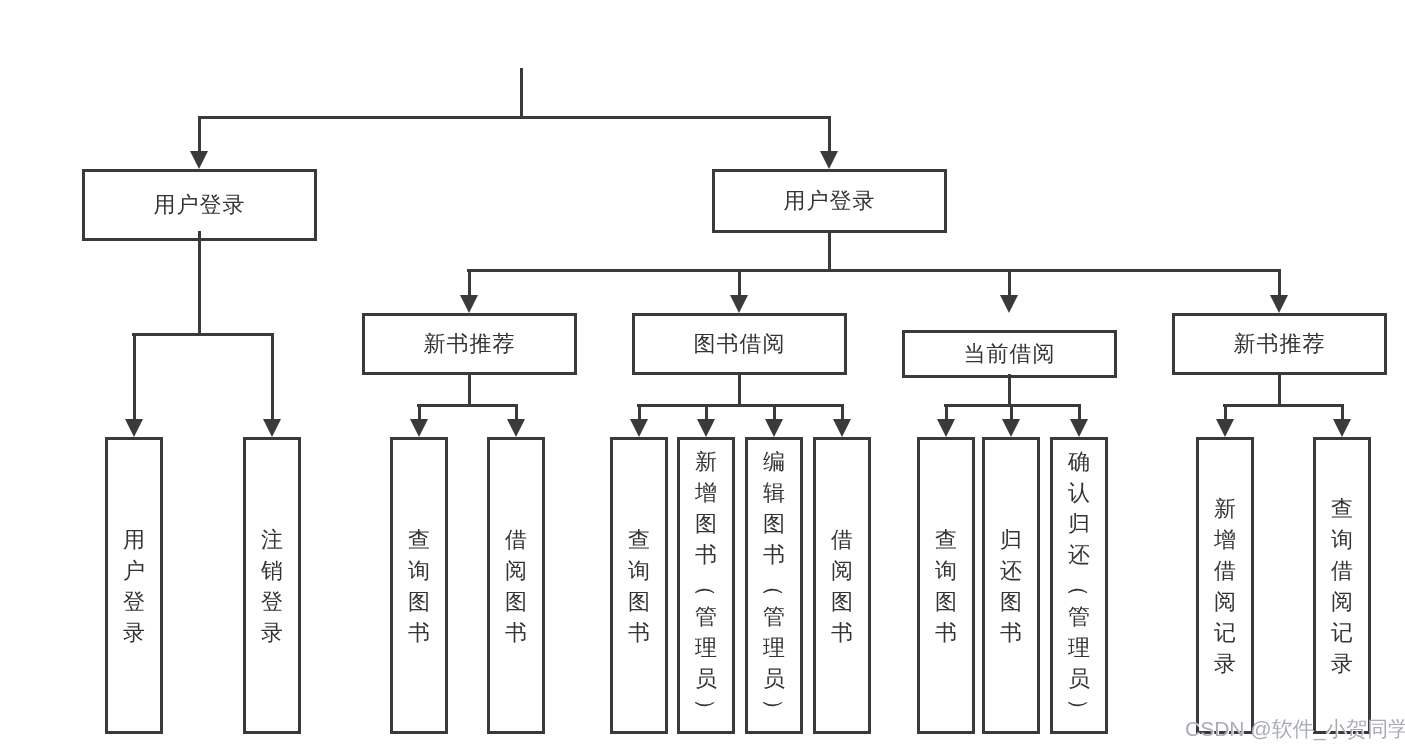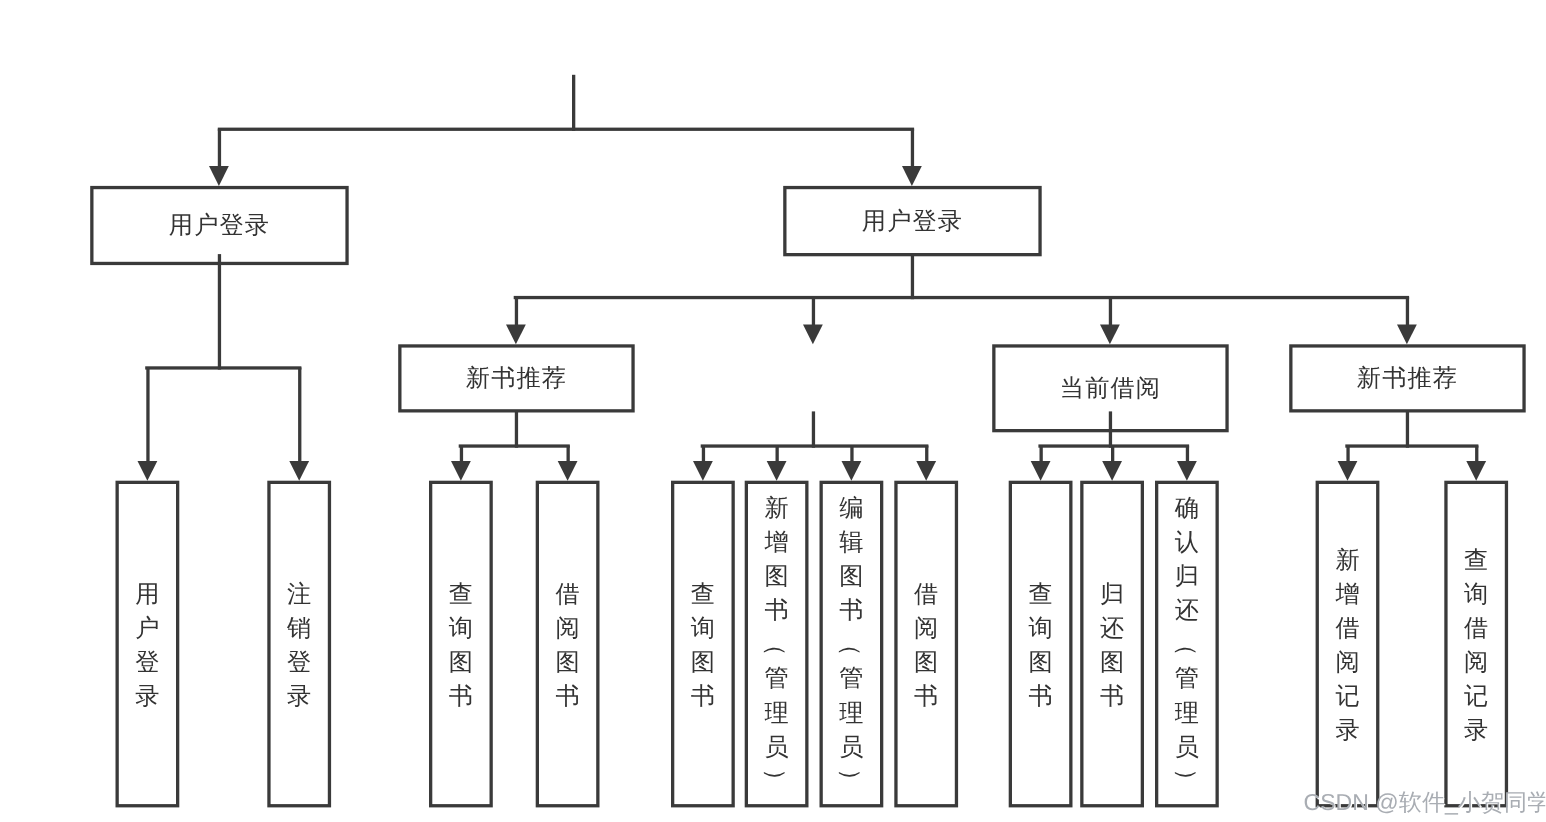--- a/index.html
+++ b/index.html
@@ -79,21 +79,24 @@
   <div class="box" style="left:82px;top:169px;width:235px;height:72px">
     <span class="hlabel">用户登录</span>
   </div>
   <div class="box" style="left:712px;top:169px;width:235px;height:64px">
     <span class="hlabel">用户登录</span>
   </div>
 
   <div class="box" style="left:362px;top:313px;width:215px;height:62px">
     <span class="hlabel">新书推荐</span>
   </div>
-  <div class="box" style="left:902px;top:313px;width:215px;height:80px">
+  <div class="box" style="left:632px;top:313px;width:215px;height:62px">
+    <span class="hlabel">图书借阅</span>
+  </div>
+  <div class="box" style="left:902px;top:330px;width:215px;height:48px">
     <span class="hlabel">当前借阅</span>
   </div>
   <div class="box" style="left:1172px;top:313px;width:215px;height:62px">
     <span class="hlabel">新书推荐</span>
   </div>
 
   <div class="box vbox" style="left:105px">
     <span class="vlabel">
         <span class="vchar">用</span>
         <span class="vchar">户</span>

